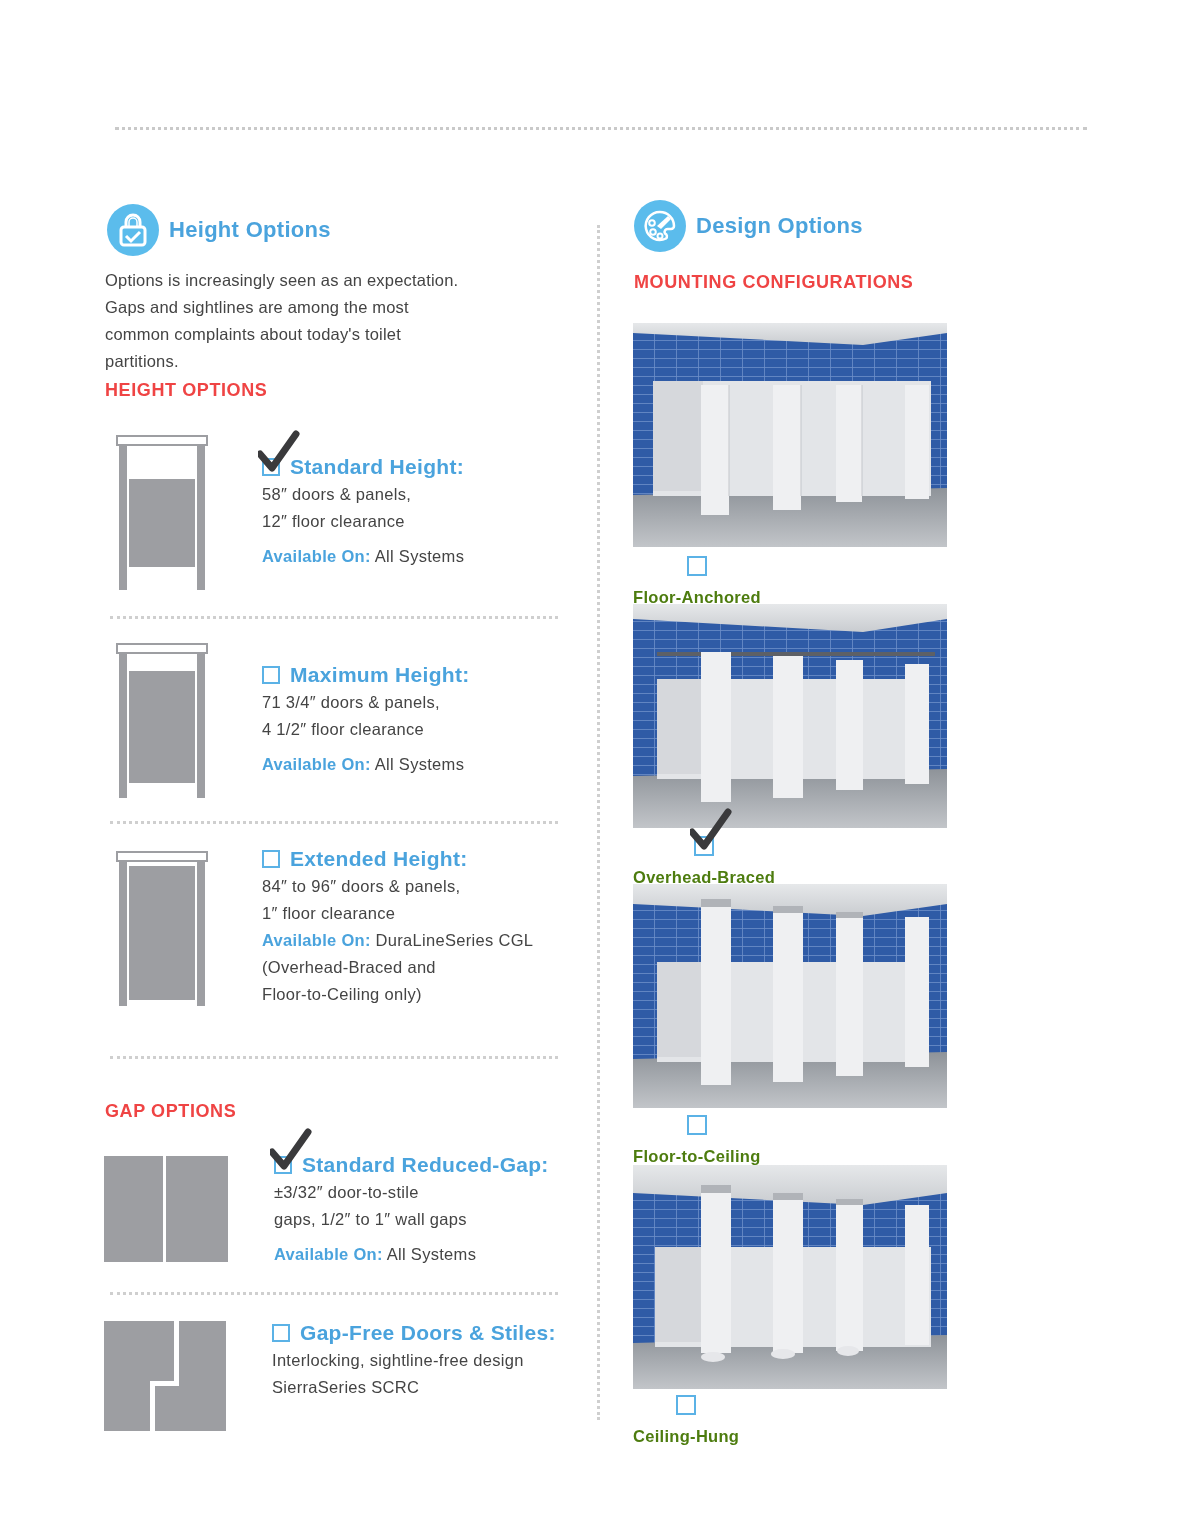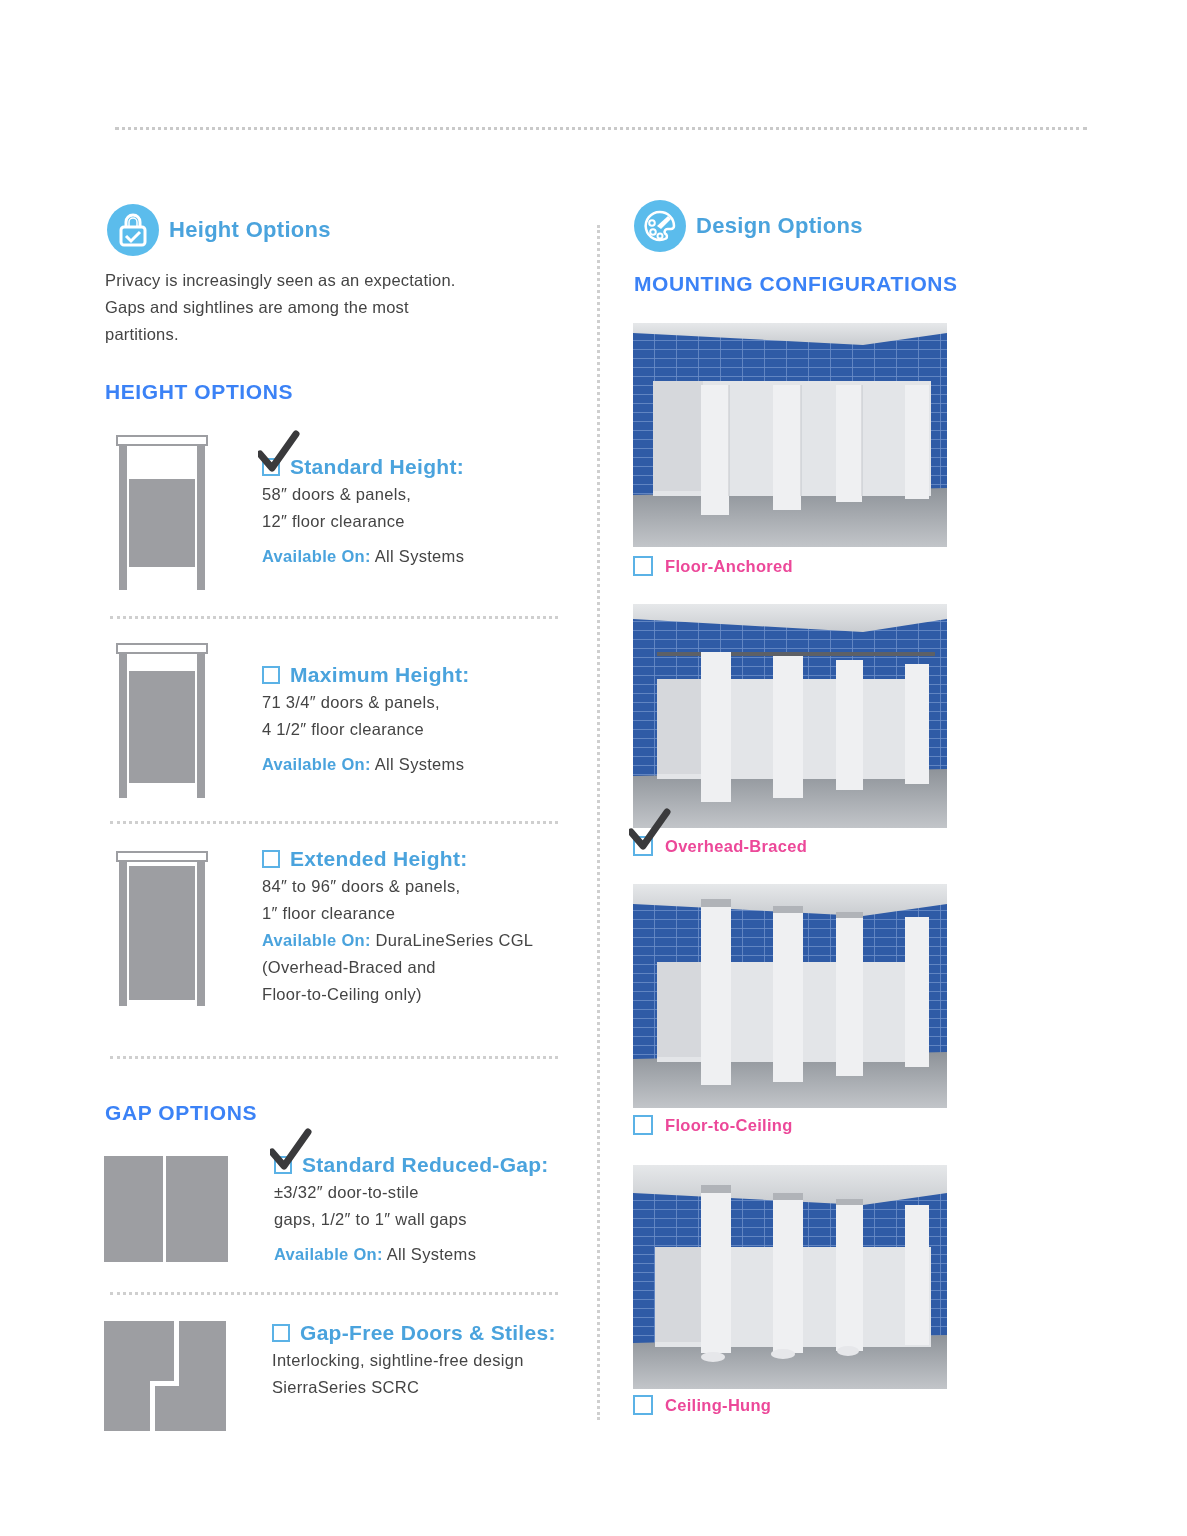--- a/index.html
+++ b/index.html
@@ -8,56 +8,57 @@
   .abs { position: absolute; }
   .top-rule { left: 115px; top: 127px; width: 972px; height: 0;
               border-top: 3px dotted #c9c9c9; }
   .v-rule { left: 597px; top: 225px; height: 1195px; width: 0;
             border-left: 3px dotted #cfcfcf; }
   .h-rule { height: 0; border-top: 3px dotted #cfcfcf; }
 
   .sec-icon { width: 52px; height: 52px; border-radius: 50%; background: #5bbcec;
               display: flex; align-items: center; justify-content: center; }
   .sec-title { font-size: 22px; font-weight: bold; color: #4aa3dd; letter-spacing: 0.3px; }
-  .caps-title { font-size: 21px; font-weight: bold; color: #3b82f6; letter-spacing: 0.6px; }
+  .caps-title { font-size: 18px; font-weight: bold; color: #ef4444; letter-spacing: 0.6px; }
   .intro { font-size: 16.5px; line-height: 27px; color: #444; letter-spacing: 0.2px; }
 
   .opt-head { font-size: 21px; font-weight: bold; color: #4aa3dd; display: flex;
               align-items: center; gap: 10px; letter-spacing: 0.3px; }
   .cbox { width: 18px; height: 18px; border: 2.5px solid #5bb2e6; box-sizing: border-box;
           position: relative; flex: 0 0 auto; background: #fff; }
   .check { position: absolute; left: -6px; top: -30px; width: 44px; height: 44px; }
   .opt-text { font-size: 16.5px; line-height: 27px; color: #444; letter-spacing: 0.3px; }
   .avail-label { font-weight: bold; color: #4aa3dd; }
 
   .photo { width: 314px; height: 224px; overflow: hidden; }
-  .mlabel { font-size: 16.5px; font-weight: bold; color: #ec4899; display: flex;
-            align-items: center; gap: 12px; letter-spacing: 0.3px; }
+  .mlabel { font-size: 16.5px; font-weight: bold; color: #4d7c0f; display: flex;
+            align-items: center; gap: 12px; letter-spacing: 0.3px; flex-direction: column; }
 </style>
 </head>
 <body>
 
 <div class="abs top-rule"></div>
 <div class="abs v-rule"></div>
 
 <div class="abs" style="left:107px; top:204px; display:flex; align-items:center; gap:10px;">
   <div class="sec-icon">
     <svg width="34" height="36" viewBox="0 0 34 36">
       <path d="M10 15 V10 a7 7 0 0 1 14 0 V15" fill="none" stroke="#fff" stroke-width="3"></path>
       <path d="M13 15 V10 a4 4 0 0 1 8 0 V15" fill="none" stroke="#fff" stroke-width="1.5"></path>
       <rect x="5" y="15" width="24" height="18" rx="3" fill="none" stroke="#fff" stroke-width="3"></rect>
       <path d="M10 24 l5 5 l9 -9" fill="none" stroke="#fff" stroke-width="3"></path>
     </svg>
   </div>
   <span class="sec-title">Height Options</span>
 </div>
 
 <div class="abs intro" style="left:105px; top:267px; width:420px;">
-  <div>Privacy is increasingly seen as an expectation.</div>
+  <div>Options is increasingly seen as an expectation.</div>
   <div>Gaps and sightlines are among the most</div>
+  <div>common complaints about today's toilet</div>
   <div>partitions.</div>
 </div>
 
 <div class="abs caps-title" style="left:105px; top:380px;">HEIGHT OPTIONS</div>
 
 <svg class="abs" style="left:116px; top:435px;" width="92" height="156" viewBox="0 0 92 156">
   <rect x="1" y="1" width="90" height="9" fill="#fff" stroke="#9d9ea2" stroke-width="2"></rect>
   <rect x="3" y="10" width="8" height="145" fill="#9d9ea2"></rect>
   <rect x="81" y="10" width="8" height="145" fill="#9d9ea2"></rect>
   <rect x="13" y="44" width="66" height="88" fill="#9d9ea2"></rect>

